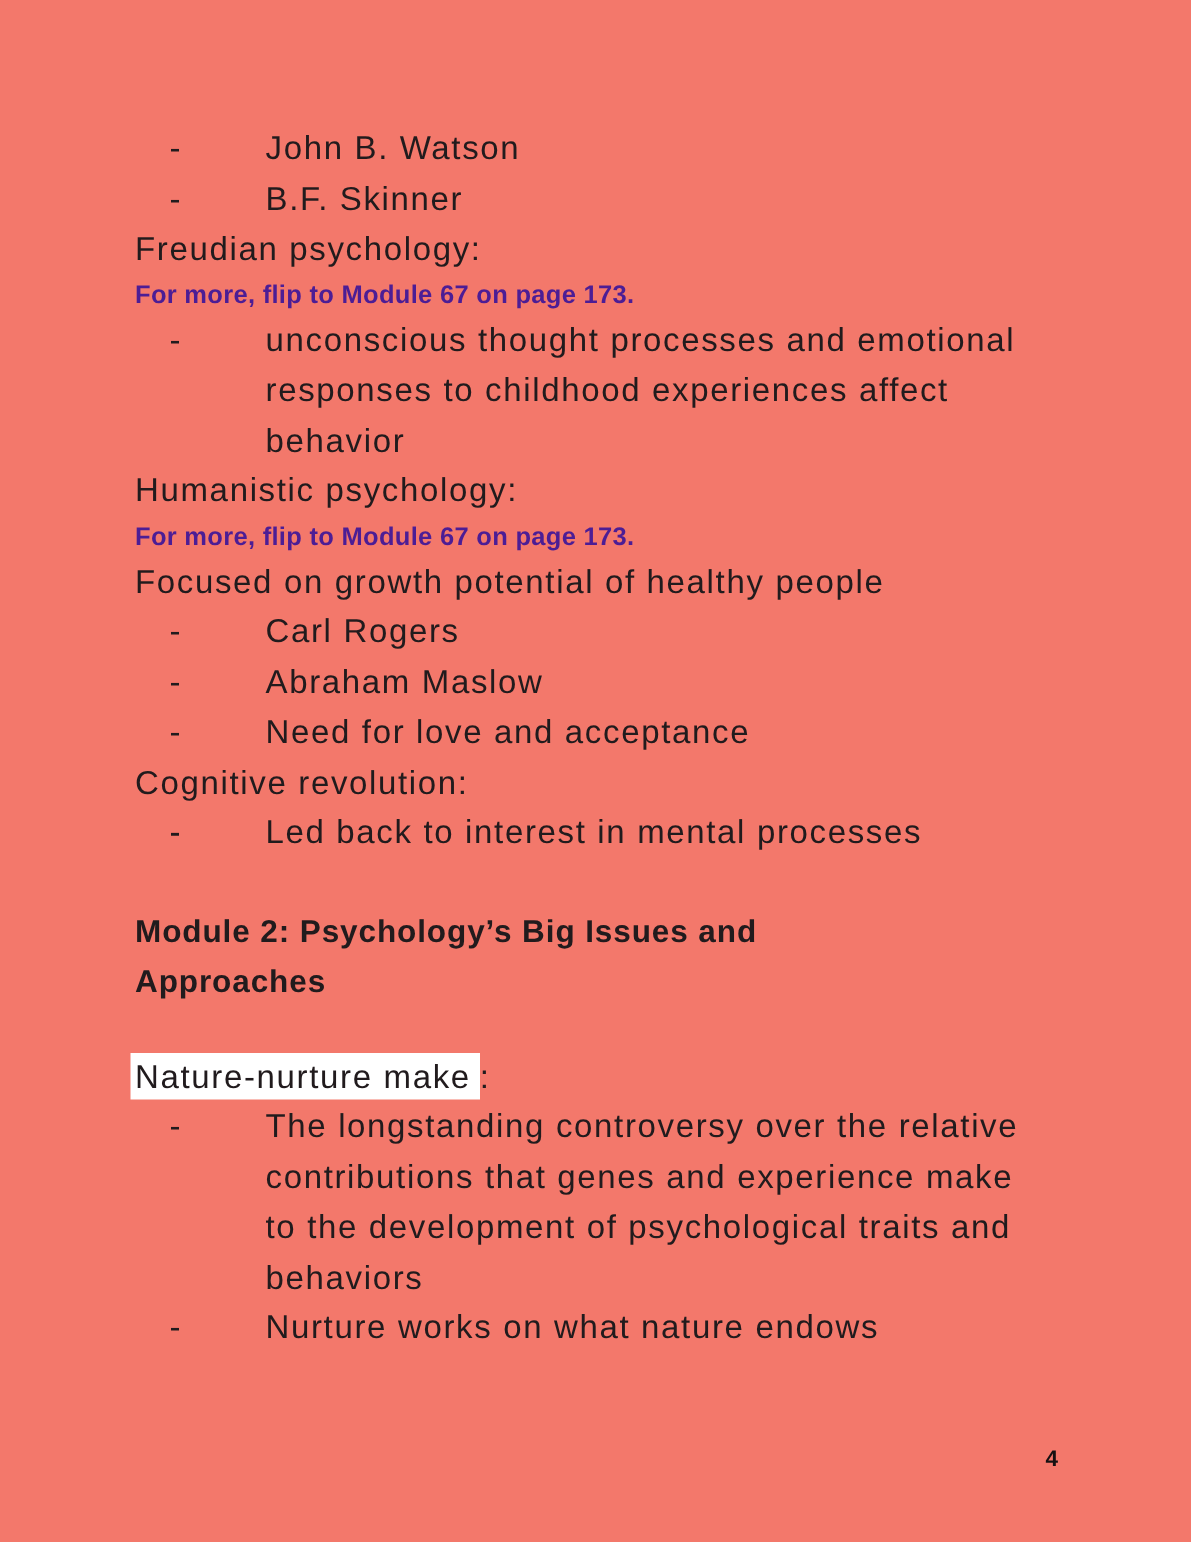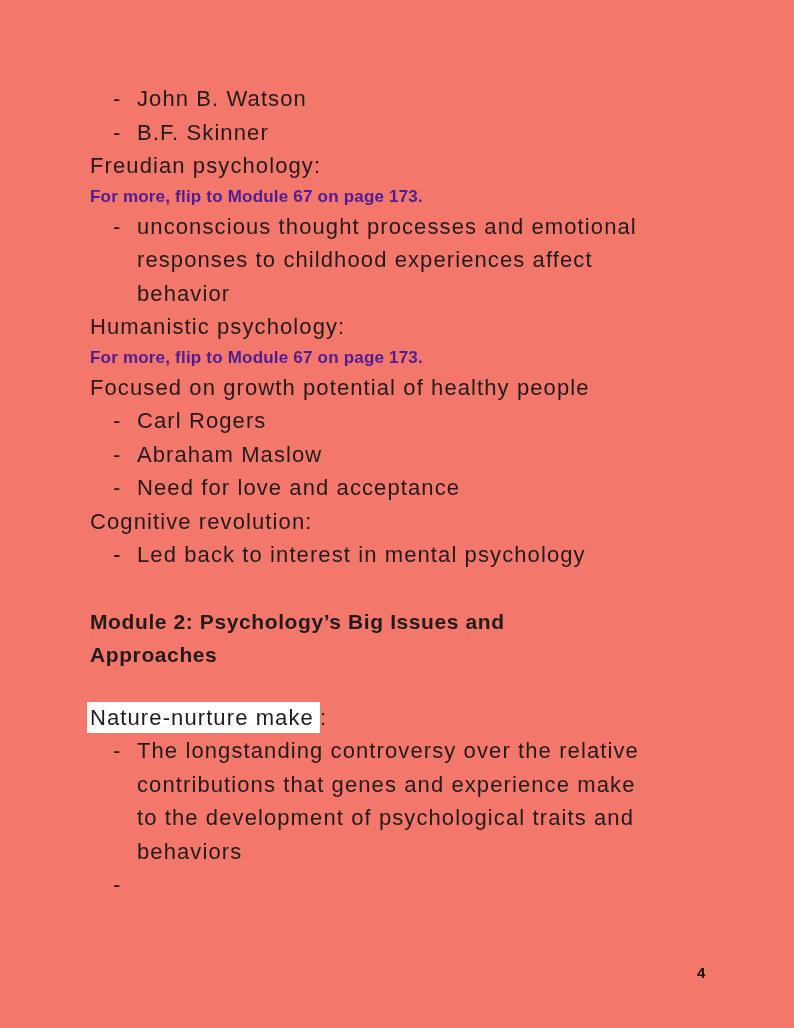--- a/index.html
+++ b/index.html
@@ -30,20 +30,21 @@
     padding-left: 47px;
   }
   .bullet .dash {
     position: absolute;
     left: 23px;
     top: 0;
   }
   .bullet .txt {
     display: block;
     max-width: 515px;
+    margin-left: 40px;
   }
   .note {
     font-size: 17px;
     line-height: 27px;
     font-weight: bold;
     color: #4c1d95;
     letter-spacing: 0.2px;
   }
   .heading {
     font-weight: bold;
@@ -116,34 +117,35 @@
     </div>
 
     <div class="line plain">Cognitive revolution:</div>
 
     <div class="line bullet">
       <span class="dash">-</span>
     </div>
 
     <div class="line bullet">
       <span class="dash">-</span>
-      <span class="txt">Led back to interest in mental psychology</span>
+      <span class="txt">Led back to interest in mental processes</span>
     </div>
 
     <div class="line heading">Module 2: Psychology’s Big Issues and Approaches</div>
 
     <div class="line hl-line">
       <span class="hl">Nature-nurture make</span><span>:</span>
     </div>
 
     <div class="line bullet">
       <span class="dash">-</span>
       <span class="txt">The longstanding controversy over the relative contributions that genes and experience make to the development of psychological traits and behaviors</span>
     </div>
 
     <div class="line bullet">
       <span class="dash">-</span>
+      <span class="txt">Nurture works on what nature endows</span>
     </div>
 
   </div>
 
   <div class="page-number">4</div>
 </div>
 
 </body></html>

